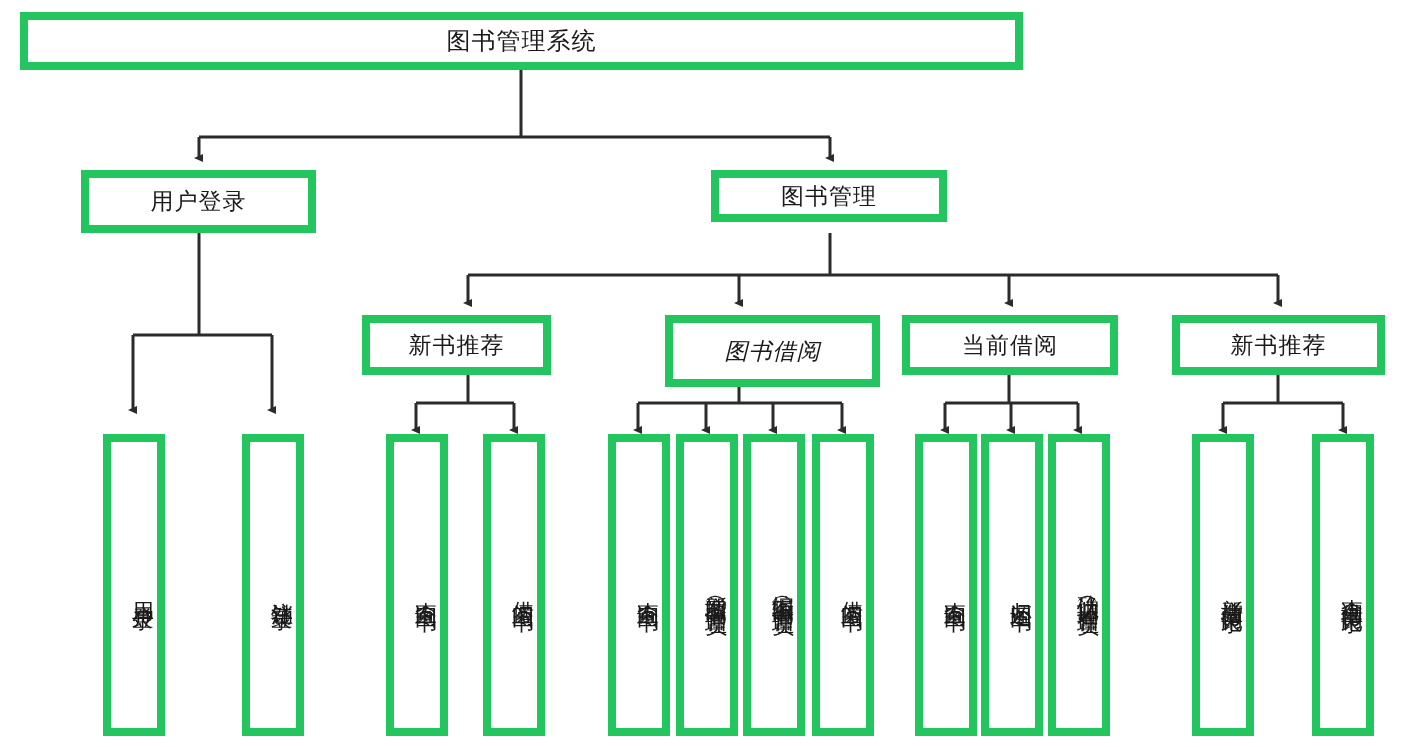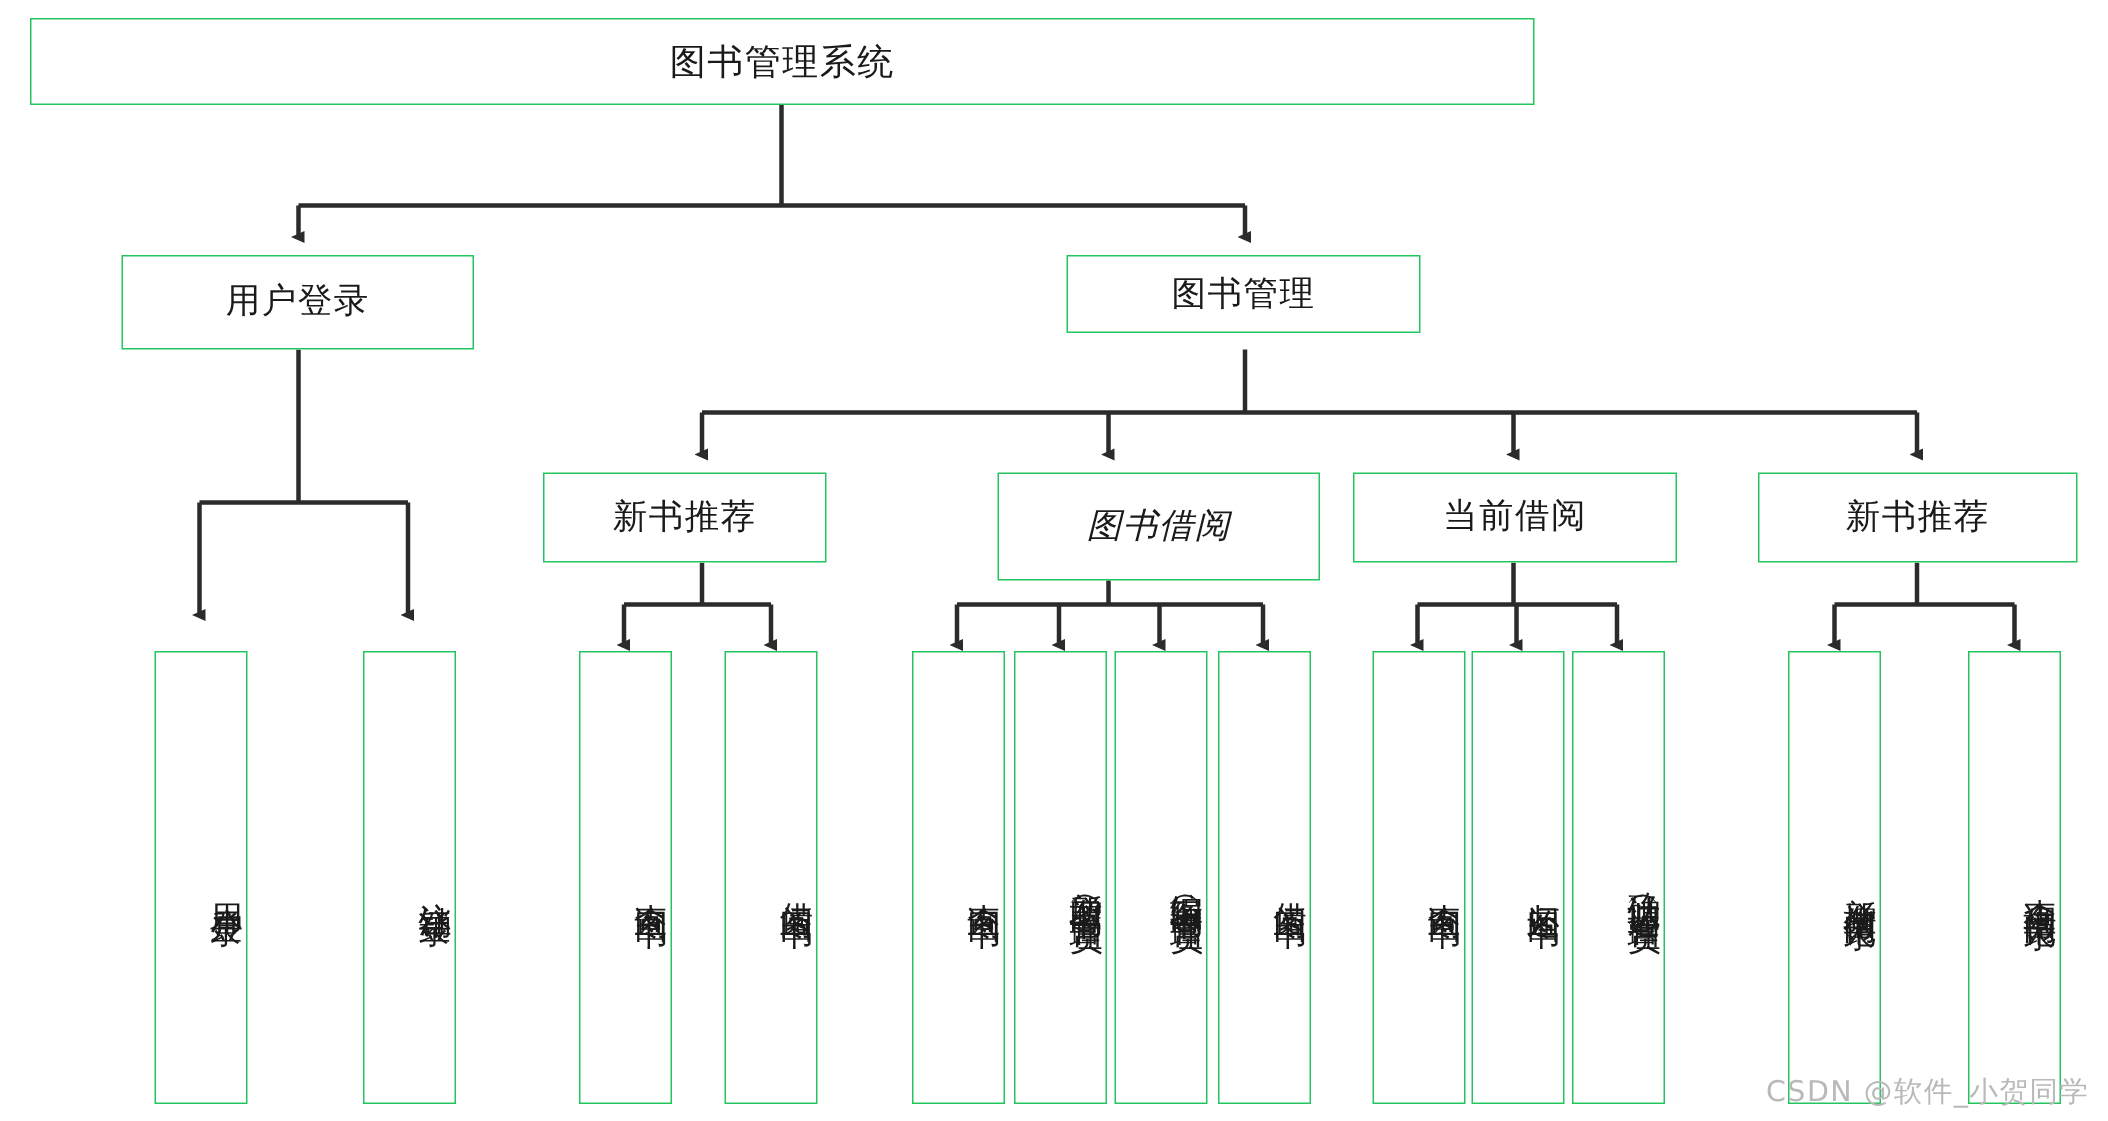--- a/index.html
+++ b/index.html
@@ -13,21 +13,21 @@
   #canvas {
     position: relative;
     width: 1405px;
     height: 747px;
     background: #ffffff;
     overflow: hidden;
   }
   .node {
     position: absolute;
     box-sizing: border-box;
-    border: 1px solid #22c55e;
+    border: 8px solid #22c55e;
     background: #ffffff;
     display: flex;
     align-items: center;
     justify-content: center;
     color: #1a1a1a;
     line-height: 1.25;
   }
   .node.horiz {
     font-size: 23px;
     letter-spacing: 1px;
@@ -117,36 +117,35 @@
     </g>
   </svg>
 
   <div class="node horiz root" style="left:20px; top:12px; width:1003px; height:58px;">图书管理系统</div>
 
   <div class="node horiz" style="left:81px; top:170px; width:235px; height:63px;">用户登录</div>
   <div class="node horiz" style="left:711px; top:170px; width:236px; height:52px;">图书管理</div>
 
   <div class="node horiz" style="left:362px; top:315px; width:189px; height:60px;">新书推荐</div>
   <div class="node horiz" style="left:665px; top:315px; width:215px; height:72px;font-style:italic;">图书借阅</div>
-  <div class="node horiz" style="left:902px; top:315px; width:216px; height:60px;font-family:Liberation Mono, monospace;">当前借阅</div>
+  <div class="node horiz" style="left:902px; top:315px; width:216px; height:60px;">当前借阅</div>
   <div class="node horiz" style="left:1172px; top:315px; width:213px; height:60px;">新书推荐</div>
 
   <div class="node vert" style="left:103px; top:434px; width:62px; height:302px;">用户登录</div>
   <div class="node vert" style="left:242px; top:434px; width:62px; height:302px;">注销登录</div>
 
   <div class="node vert" style="left:386px; top:434px; width:62px; height:302px;">查询图书</div>
   <div class="node vert" style="left:483px; top:434px; width:62px; height:302px;">借阅图书</div>
 
   <div class="node vert" style="left:608px; top:434px; width:62px; height:302px;">查询图书</div>
   <div class="node vert" style="left:676px; top:434px; width:62px; height:302px;">新增图书（管理员）</div>
   <div class="node vert" style="left:743px; top:434px; width:62px; height:302px;">编辑图书（管理员）</div>
   <div class="node vert" style="left:812px; top:434px; width:62px; height:302px;">借阅图书</div>
 
   <div class="node vert" style="left:915px; top:434px; width:62px; height:302px;">查询图书</div>
   <div class="node vert" style="left:981px; top:434px; width:62px; height:302px;">归还图书</div>
   <div class="node vert" style="left:1048px; top:434px; width:62px; height:302px;">确认归还（管理员）</div>
 
   <div class="node vert" style="left:1192px; top:434px; width:62px; height:302px;">新增借阅记录</div>
   <div class="node vert" style="left:1312px; top:434px; width:62px; height:302px;">查询借阅记录</div>
 
-  <div class="watermark">CSDN @软件_小贺同学</div>
 
 </div>
 
 </body></html>

